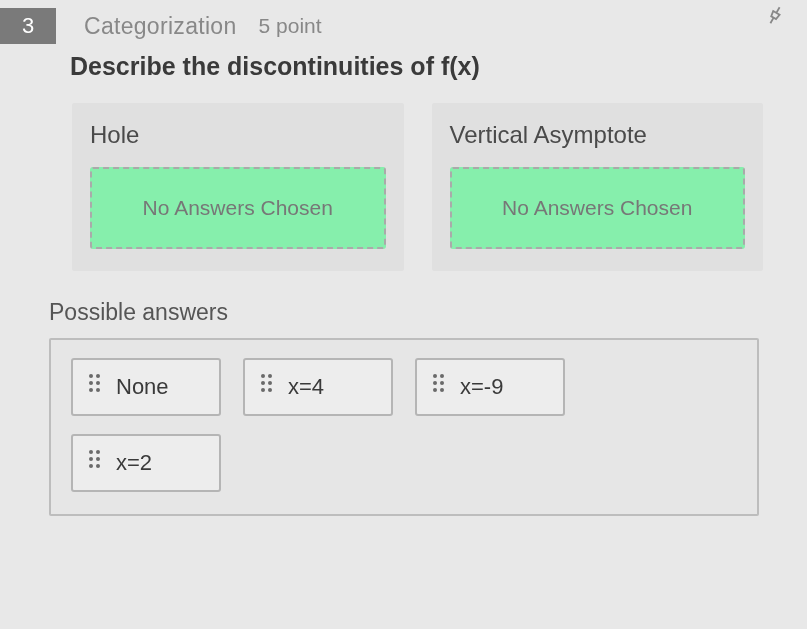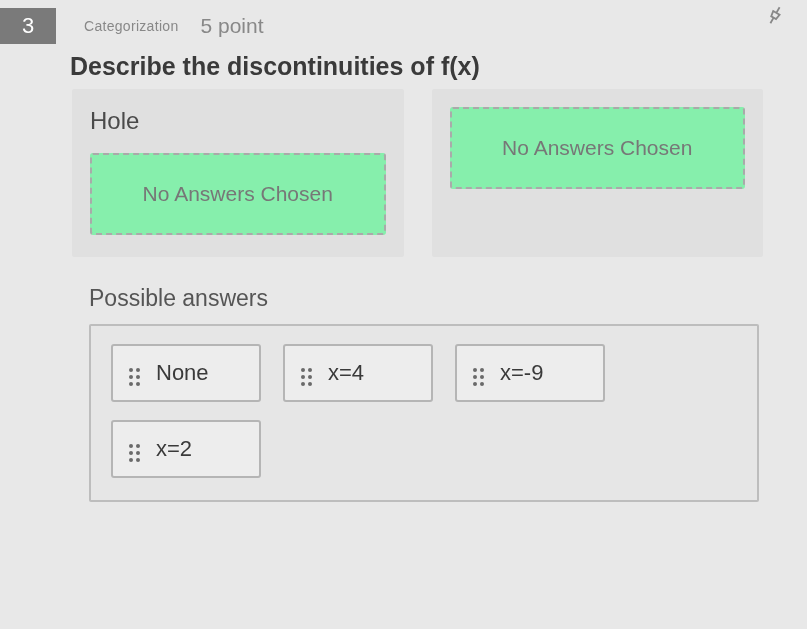--- a/index.html
+++ b/index.html
@@ -23,41 +23,41 @@
       font-size: 22px;
       font-weight: 500;
       width: 56px;
       height: 36px;
       display: flex;
       align-items: center;
       justify-content: center;
     }
     .qtype {
       color: #888;
-      font-size: 14px;
+      font-size: 23px;
       margin-left: 28px;
       letter-spacing: 0.3px;
     }
     .qpoints {
       color: #888;
       font-size: 21px;
       margin-left: 22px;
     }
     .pin {
       position: absolute;
       right: 22px;
       top: 4px;
       color: #888;
       transform: rotate(30deg);
     }
     .qtext {
       font-size: 25px;
       font-weight: 600;
       color: #3a3a3a;
-      margin: 6px 0 8px 70px;
+      margin: 6px 0 22px 70px;
     }
     .categories {
       display: flex;
       gap: 28px;
       padding: 0 44px 0 72px;
     }
     .category {
       flex: 1;
       background: #e0e0e0;
       padding: 18px 18px 22px 18px;
@@ -74,21 +74,21 @@
       border-radius: 3px;
       height: 82px;
       display: flex;
       align-items: center;
       justify-content: center;
       color: #777;
       font-size: 21px;
       background: #86efac;
     }
     .answers-section {
-      margin: 28px 48px 0 72px;
+      margin: 28px 48px 0 32px;
       padding-left: 17px;
     }
     .answers-title {
       font-size: 23px;
       color: #555;
       margin-bottom: 12px;
     }
     .answers-box {
       border: 2px solid #bdbdbd;
       background: #e6e6e6;
@@ -99,21 +99,21 @@
       display: flex;
       gap: 22px;
       margin-bottom: 18px;
     }
     .answer-chip {
       border: 2px solid #b5b5b5;
       background: #ededed;
       border-radius: 3px;
       padding: 14px 22px 14px 14px;
       display: flex;
-      align-items: flex-end;
+      align-items: flex-start;
       gap: 16px;
       font-size: 22px;
       color: #3a3a3a;
       cursor: grab;
       min-width: 150px;
       justify-content: flex-start;
     }
     .grip {
       display: inline-flex;
       flex-direction: column;
@@ -148,20 +148,21 @@
 <div class="qtext">Describe the discontinuities of f(x)</div>
 
 <div class="categories">
   <div class="category">
     <div class="cat-title">Hole</div>
     <div class="dropzone">
       <span>No Answers Chosen</span>
     </div>
   </div>
   <div class="category">
+    <div class="cat-title">Vertical Asymptote</div>
     <div class="dropzone">
       <span>No Answers Chosen</span>
     </div>
   </div>
 </div>
 
 <div class="answers-section">
   <div class="answers-title">Possible answers</div>
   <div class="answers-box">
     <div class="answers-row">

